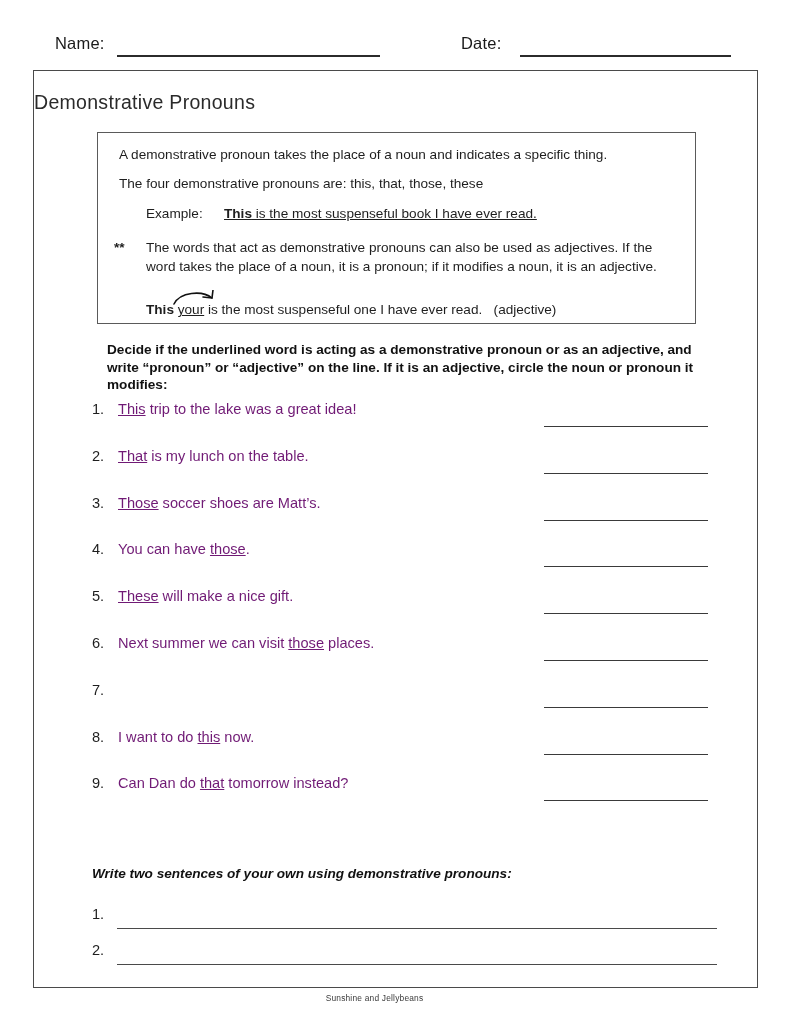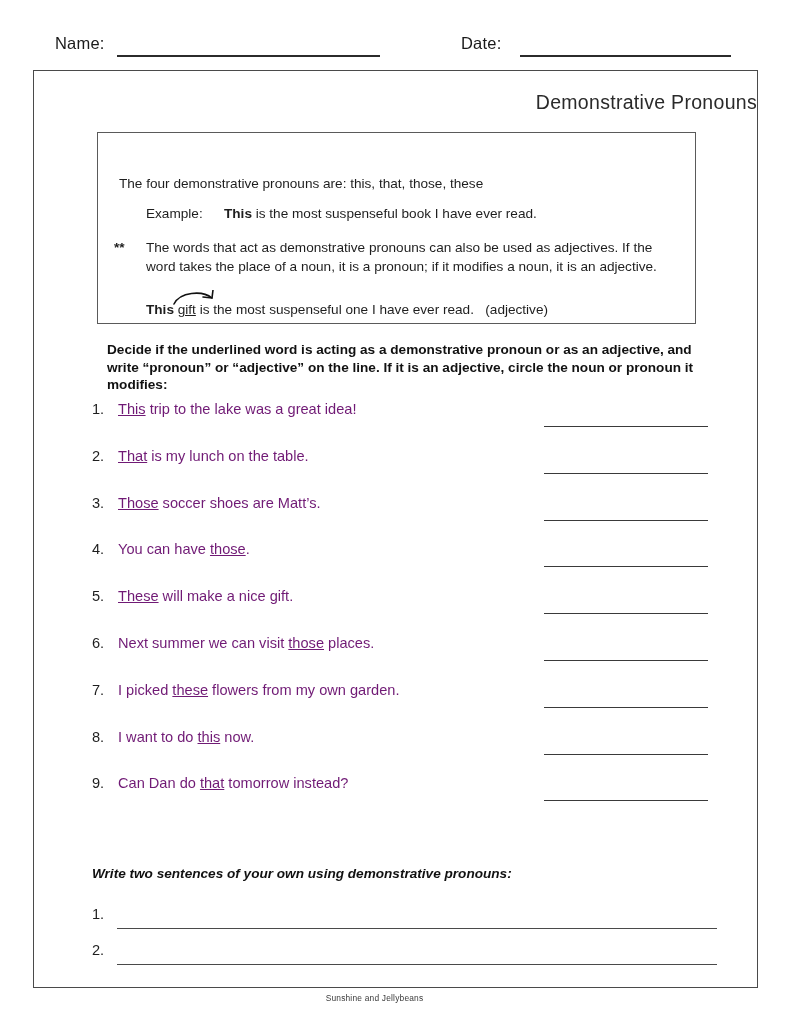--- a/index.html
+++ b/index.html
@@ -66,21 +66,21 @@
     box-sizing: border-box;
     background: #fff;
   }
 
   
   .sheet-title {
     position: absolute;
     left: 0;
     top: 20px;
     width: 100%;
-    text-align: right;
+    text-align: left;
     font-size: 19.5px;
     letter-spacing: 0.3px;
     color: #2a2a2a;
     font-weight: 400;
   }
 
   
   .info-box {
     position: absolute;
     left: 63px;
@@ -91,21 +91,21 @@
     box-sizing: border-box;
   }
   .info-line {
     position: absolute;
     font-size: 13.6px;
     line-height: 19px;
     color: #1e1e1e;
   }
   .info-l1 { left: 21px; top: 12px; }
   .info-l2 { left: 21px; top: 41px; text-align: right; }
-  .info-l3 { left: 48px; top: 71px; }
+  .info-l3 { left: 48px; top: 71px; text-decoration: underline; }
   .info-ex-label { display: inline-block; width: 78px; }
   .info-stars {
     left: 16px;
     top: 105px;
     font-size: 13.6px;
     font-weight: bold;
   }
   .info-note {
     left: 48px;
     top: 105px;
@@ -228,39 +228,40 @@
   <span class="date-label">Date:</span>
   <div class="date-line"></div>
 </div>
 
 <div class="page-frame">
 
   <div class="sheet-title">Demonstrative Pronouns</div>
 
   <div class="info-box">
 
+    <div class="info-line info-l1">A demonstrative pronoun takes the place of a noun and indicates a specific thing.</div>
 
     <div class="info-line info-l2">The four demonstrative pronouns are:  this, that, those, these</div>
 
     <div class="info-line info-l3">
       <span class="info-ex-label">Example:</span><span class="bold">This</span><span> is the most suspenseful book I have ever read.</span>
     </div>
 
     <div class="info-line info-stars">**</div>
     <div class="info-line info-note">The words that act as demonstrative pronouns can also be used as adjectives. If the word takes the place of a noun, it is a pronoun; if it modifies a noun, it is an adjective.</div>
 
     <div class="arrow-wrap">
       <svg width="62" height="18" viewBox="0 0 62 18">
         <path d="M2 14 C 8 2, 30 0, 40 8" fill="none" stroke="#111" stroke-width="1.6" stroke-linecap="round"></path>
         <path d="M40 8 L 41 0 M40 8 L 31 7" fill="none" stroke="#111" stroke-width="1.6" stroke-linecap="round"></path>
       </svg>
     </div>
 
     <div class="info-line info-example2">
-      <span class="bold">This</span><span>&nbsp;</span><span class="ul">gift</span><span> is the most suspenseful one I have ever read.</span><span>&nbsp;&nbsp;&nbsp;</span><span>(adjective)</span>
+      <span class="bold">This</span><span>&nbsp;</span><span class="ul">your</span><span> is the most suspenseful one I have ever read.</span><span>&nbsp;&nbsp;&nbsp;</span><span>(adjective)</span>
     </div>
   </div>
 
   <div class="instructions">Decide if the underlined word is acting as a demonstrative pronoun or as an adjective, and write “pronoun” or “adjective” on the line.  If it is an adjective, circle the noun or pronoun it modifies:</div>
 
   <div class="questions">
 
     <div class="q-row">
       <span class="q-num">1.</span>
       <span class="q-text">
@@ -304,23 +305,20 @@
     <div class="q-row">
       <span class="q-num">6.</span>
       <span class="q-text">
         <span>Next summer we can visit </span><span class="ul">those</span><span> places.</span>
       </span>
       <div class="q-line"></div>
     </div>
 
     <div class="q-row">
       <span class="q-num">7.</span>
-      <span class="q-text">
-        <span>I picked </span><span class="ul">these</span><span> flowers from my own garden.</span>
-      </span>
       <div class="q-line"></div>
     </div>
 
     <div class="q-row">
       <span class="q-num">8.</span>
       <span class="q-text">
         <span>I want to do </span><span class="ul">this</span><span> now.</span>
       </span>
       <div class="q-line"></div>
     </div>

